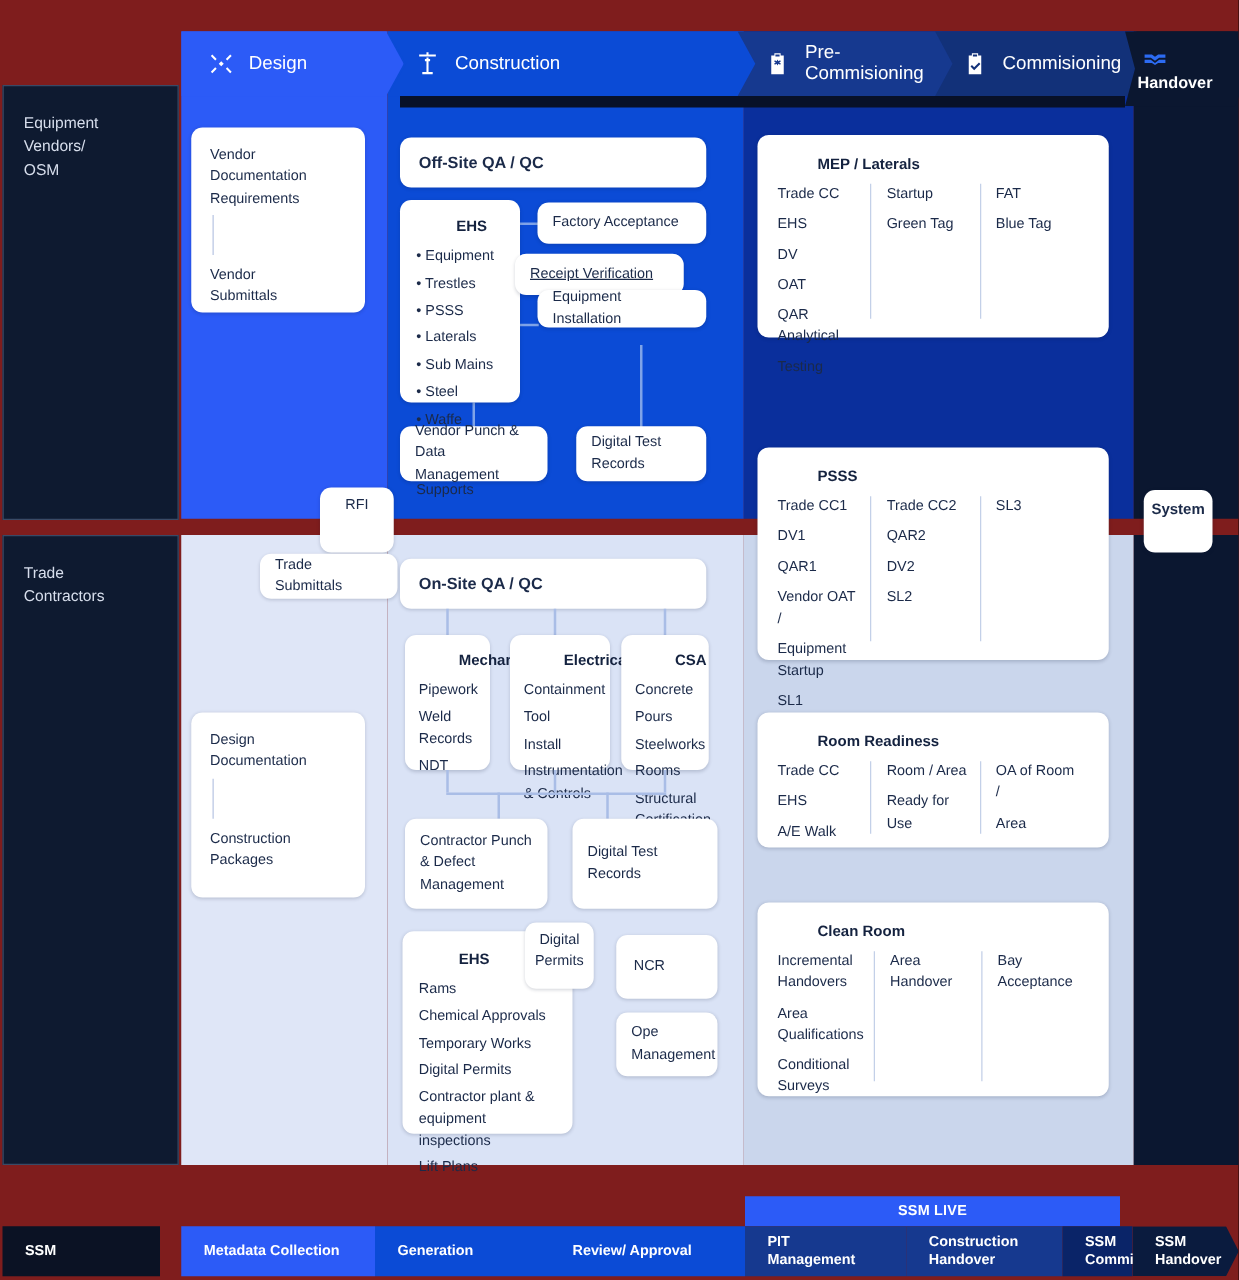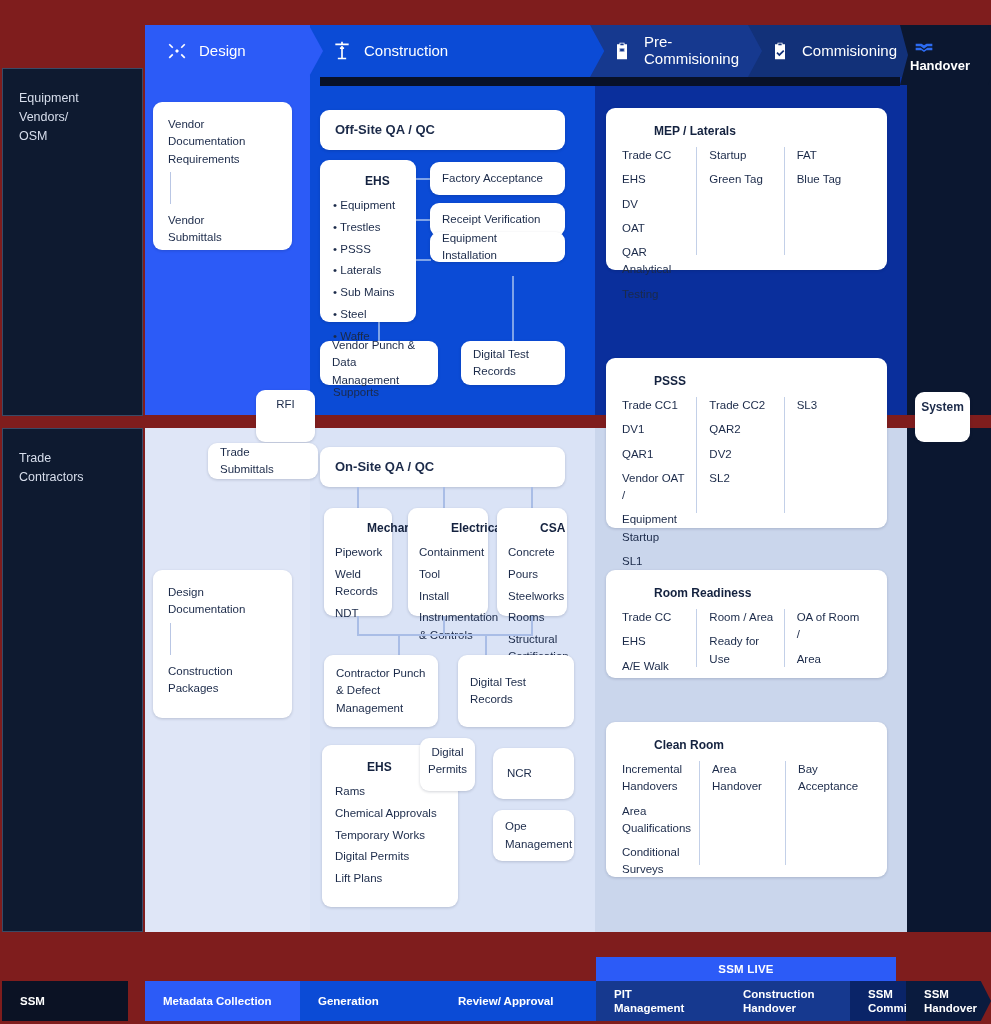--- a/index.html
+++ b/index.html
@@ -211,21 +211,21 @@
         <li class="bul" style="white-space: pre-line;">Sub Mains</li>
         <li class="bul" style="white-space: pre-line;">Steel</li>
         <li class="bul" style="white-space: pre-line;">Waffe Moulds</li>
         <li class="bul" style="white-space: pre-line;">Tool Supports</li>
       </ul>
   </div>
 
   <div class="card center" style="left:430px; top:162px; width:135px; height:33px; padding:6px 12px;">
     <span>Factory Acceptance</span>
   </div>
-  <div class="card center" style="left:430px; top:203px; width:135px; height:33px; padding:6px 12px;">
+  <div class="card center" style="left:412px; top:203px; width:135px; height:33px; padding:6px 12px;text-decoration:underline;">
     <span>Receipt Verification</span>
   </div>
   <div class="card center" style="left:430px; top:232px; width:135px; height:30px; padding:6px 12px;">
     <span>Equipment Installation</span>
   </div>
 
   <div class="card center" style="left:320px; top:341px; width:118px; height:44px; padding:8px 12px;">
     <span style="white-space:pre-line">Vendor Punch &amp;
 Data Management</span>
   </div>
@@ -290,30 +290,32 @@
 Records</span>
   </div>
 
   <div class="card" style="left:322px; top:745px; width:136px; height:162px; padding:13px 13px;">
     <div class="title">EHS</div>
     <ul id="onsite-ehs-list">
         <li style="white-space: pre-line;">Rams</li>
         <li style="white-space: pre-line;">Chemical Approvals</li>
         <li style="white-space: pre-line;">Temporary Works</li>
         <li style="white-space: pre-line;">Digital Permits</li>
+        <li style="white-space: pre-line;">Contractor plant &amp;
+equipment inspections</li>
         <li style="white-space: pre-line;">Lift Plans</li>
       </ul>
   </div>
 
   <div class="card centerc" style="left:420px; top:738px; width:55px; height:53px; padding:6px; text-align:center;">
     <span style="white-space:pre-line">Digital
 Permits</span>
   </div>
 
-  <div class="card center" style="left:493px; top:748px; width:81px; height:51px; padding:8px 14px;border-radius:10px;">
+  <div class="card center" style="left:493px; top:748px; width:81px; height:51px; padding:8px 14px;">
     <span>NCR</span>
   </div>
   <div class="card center" style="left:493px; top:810px; width:81px; height:51px; padding:8px 12px;">
     <span style="white-space:pre-line">Ope
 Management</span>
   </div>
 
   <div class="card" style="left:606px; top:108px; width:281px; height:162px; padding:14px 16px;">
     <div class="title">MEP / Laterals</div>
     <div class="split" style="height:108px;">

